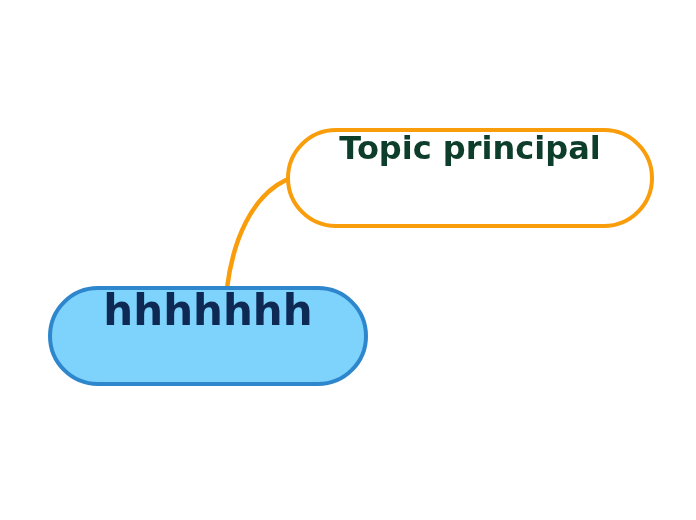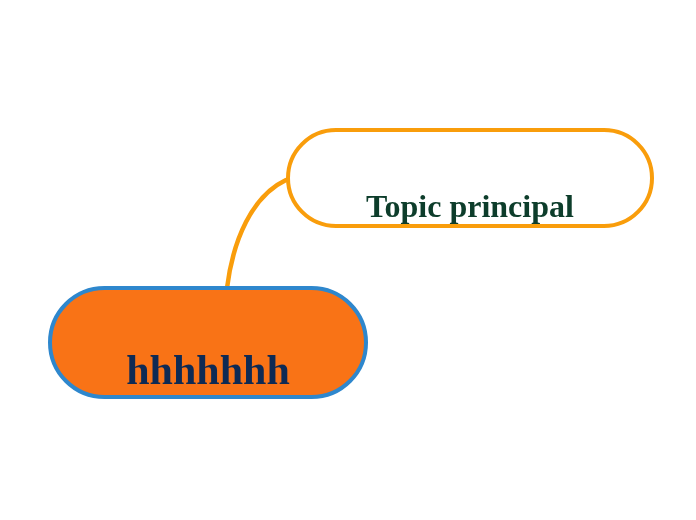--- a/index.html
+++ b/index.html
@@ -23,25 +23,24 @@
     left: 0;
     top: 0;
     width: 696px;
     height: 520px;
     pointer-events: none;
   }
   .node {
     position: absolute;
     box-sizing: border-box;
     display: flex;
-    align-items: flex-end;
+    align-items: flex-start;
     justify-content: center;
     border-radius: 60px;
     background: #ffffff;
-    font-family: Liberation Serif, serif;
   }
   .node-label {
     font-weight: bold;
     white-space: nowrap;
     letter-spacing: 0px;
     line-height: 1;
   }
   
   #node-root {
     left: 286px;
@@ -54,23 +53,23 @@
   #node-root .node-label {
     color: #0d3d2b;
     font-size: 32px;
     padding-bottom: 2px;
   }
   
   #node-child {
     left: 48px;
     top: 286px;
     width: 320px;
-    height: 113px;
+    height: 100px;
     border: 4px solid #2e87cd;
-    background: #f97316;
+    background: #7dd3fc;
   }
   #node-child .node-label {
     color: #0e2a54;
     font-size: 42px;
     padding-bottom: 4px;
   }
 </style>
 </head>
 <body>
 

